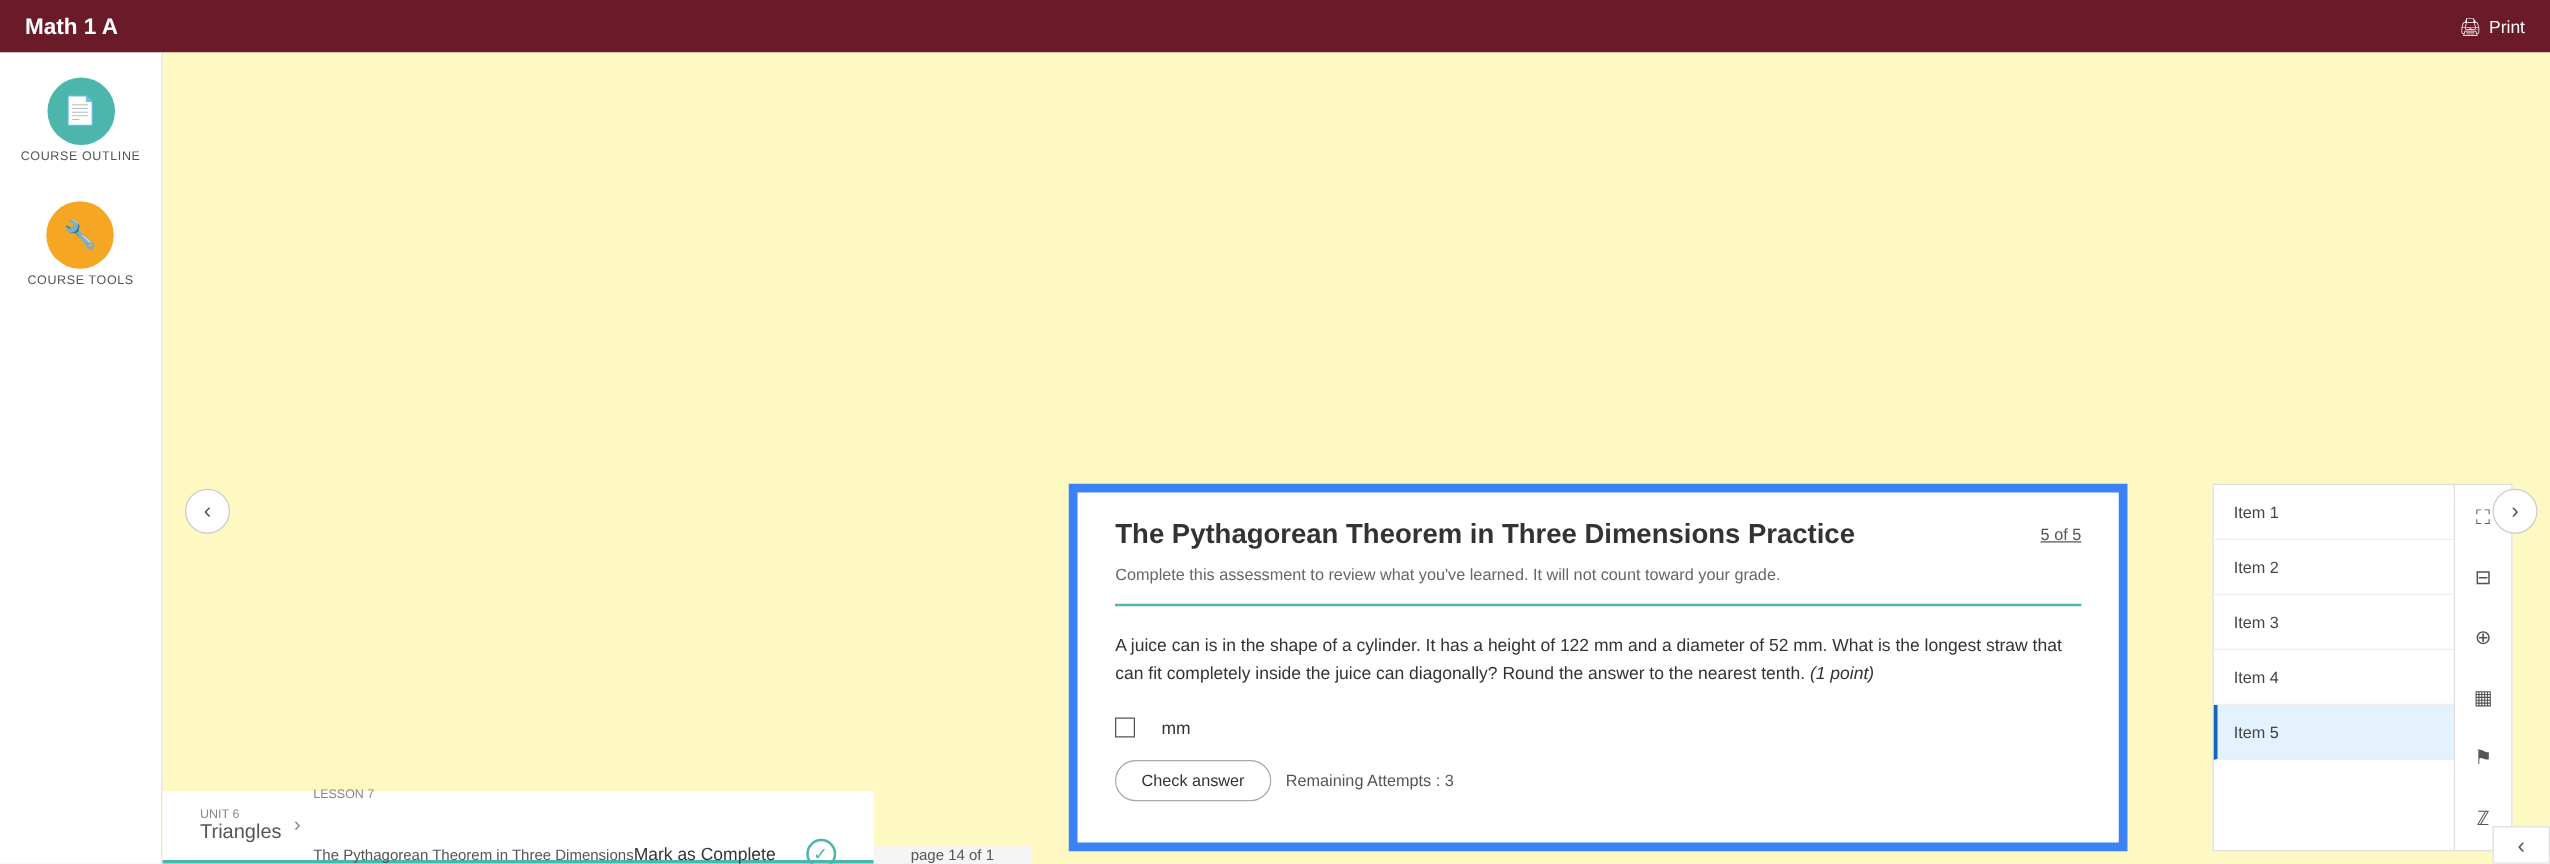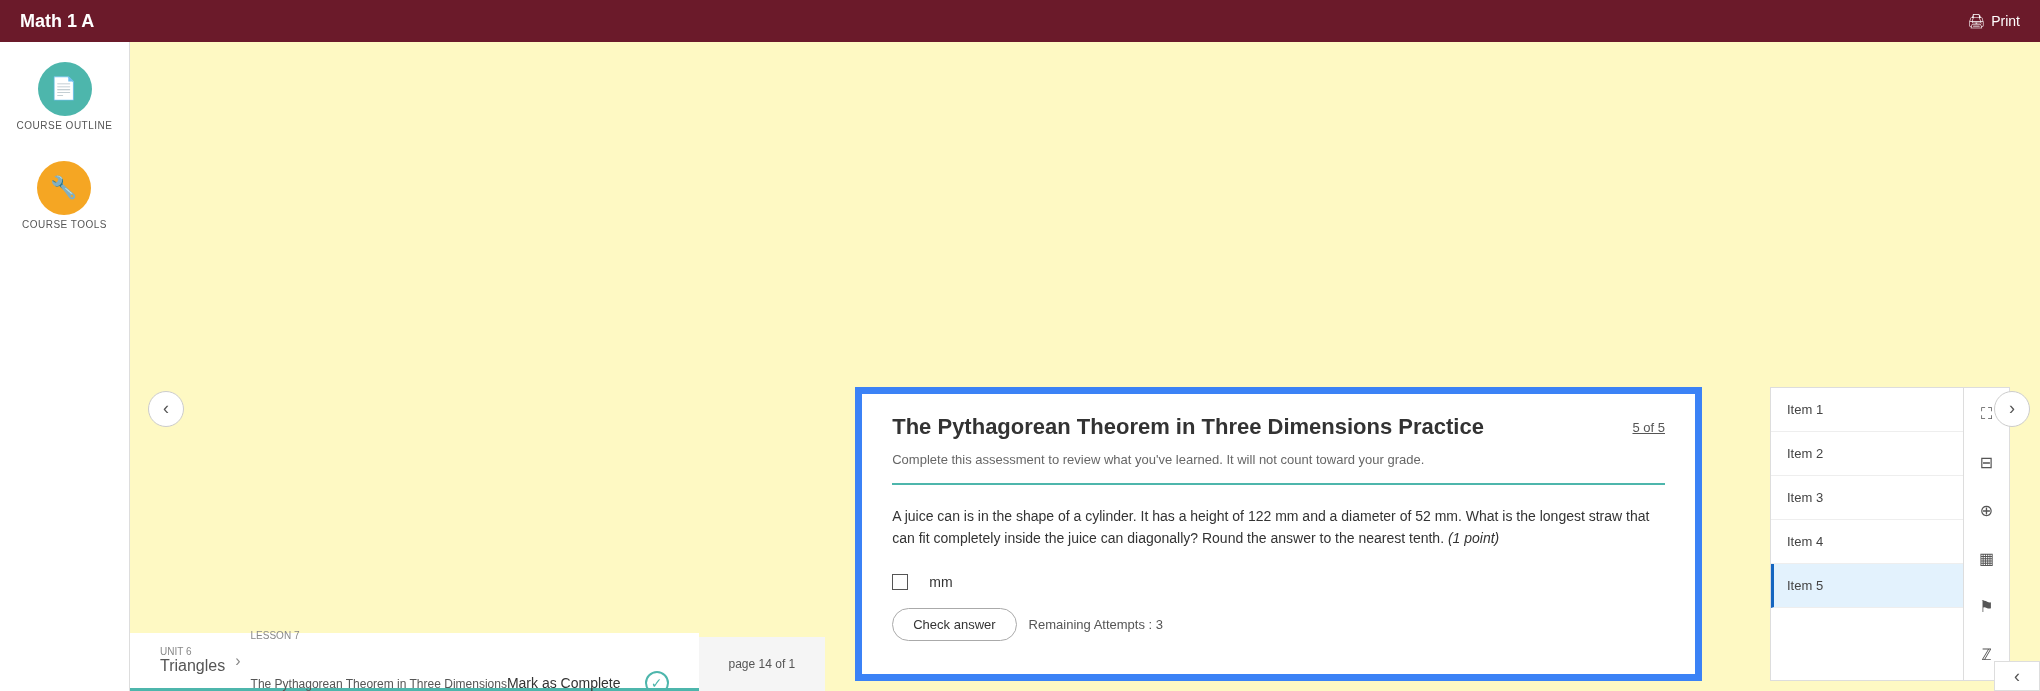--- a/index.html
+++ b/index.html
@@ -83,21 +83,21 @@
     .check-circle {
       width: 24px; height: 24px; border-radius: 50%;
       border: 2px solid #4db6ac; color: #4db6ac;
       display: flex; align-items: center; justify-content: center;
       font-size: 14px;
     }
 
     
     #page-info-bar {
       text-align: right;
-      padding: 20px 30px;
+      padding: 0 30px;
       font-size: 12px;
       color: #555;
       background: #f5f5f5;
     }
 
     
     #content-area {
       display: flex;
       flex: 1;
       padding: 0 30px 10px 30px;

